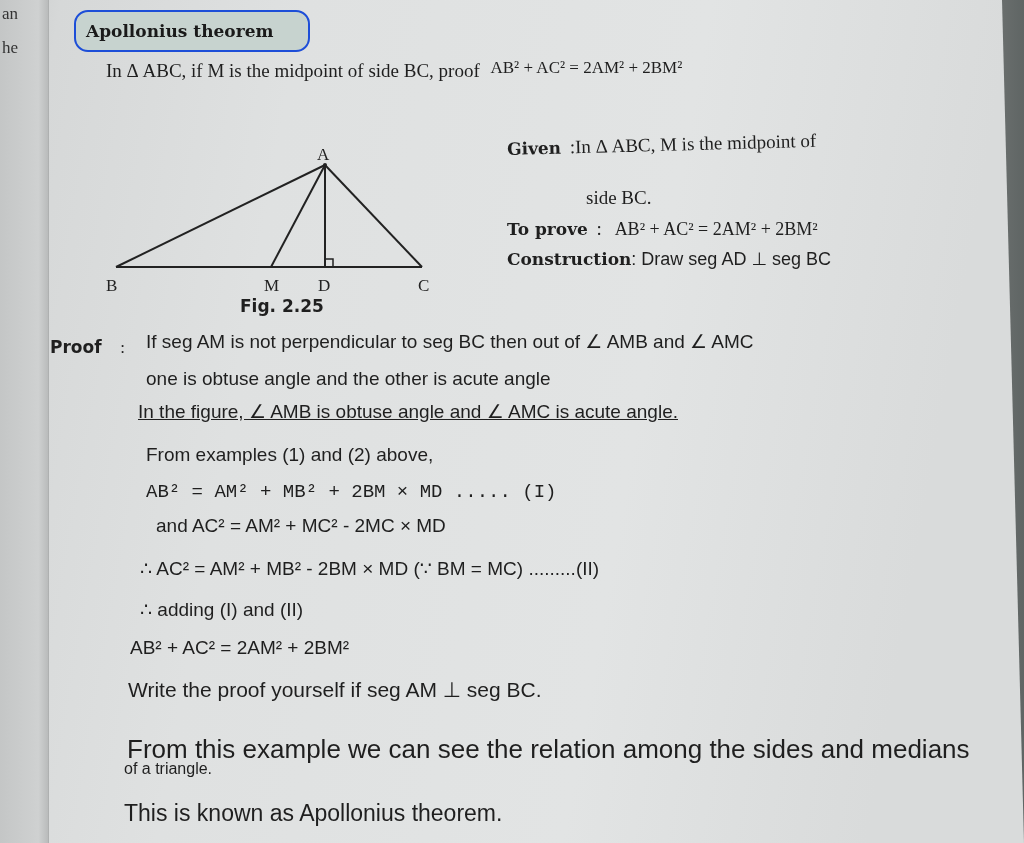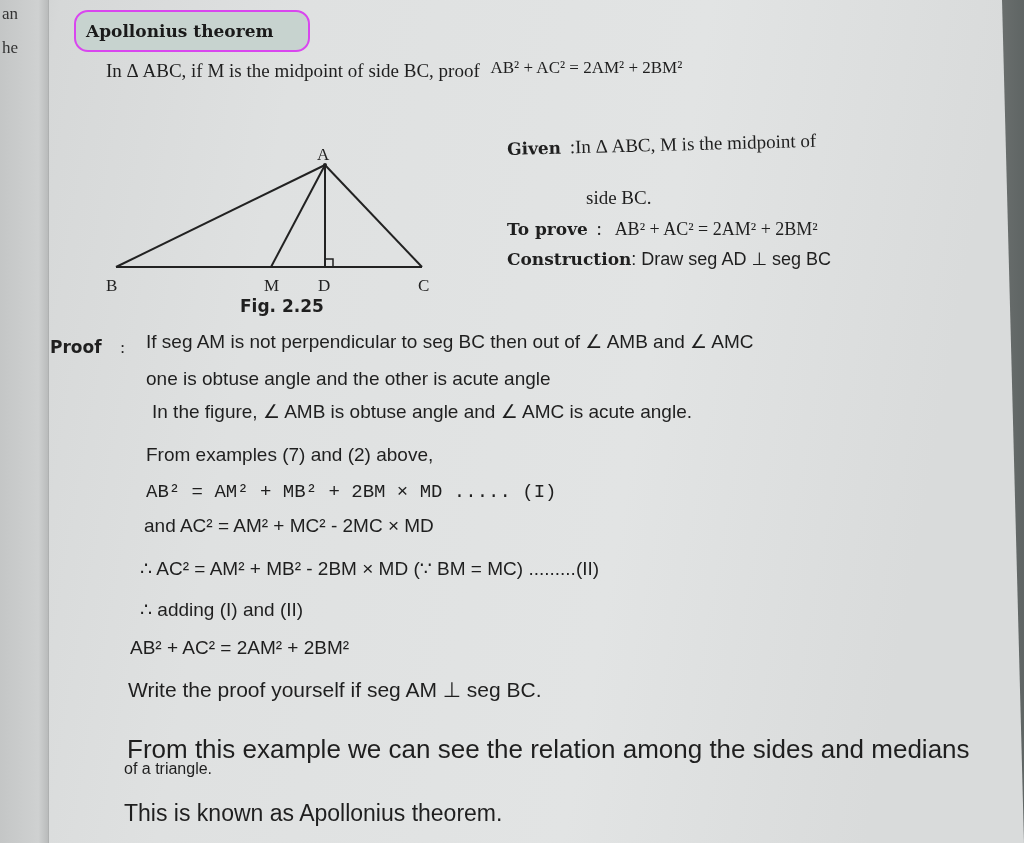--- a/index.html
+++ b/index.html
@@ -15,21 +15,21 @@
       border-right: 1px solid #aeb0b0;
     }
     .prev-page span { position: absolute; left: 2px; font-size: 17px; color: #333; }
     .right-edge {
       position: absolute; right: 0; top: 0; width: 40px; height: 843px;
       background: linear-gradient(90deg, #9c5a4c 0, #7a6a66 4px, #6d7170 10px, #5f6564 100%);
       clip-path: polygon(18px 0, 40px 0, 40px 843px, 40px 843px);
     }
     .title-box {
       position: absolute; left: 74px; top: 10px; width: 236px; height: 42px;
-      background: #c7d3cf; border: 2px solid #d946ef; border-radius: 14px;
+      background: #c7d3cf; border: 2px solid #1d4ed8; border-radius: 14px;
       box-sizing: border-box;
     }
     .title-box span {
       position: absolute; left: 10px; top: 9px;
       font-family: "DejaVu Serif", serif; font-weight: bold; font-size: 17px; color: #1a1a1a;
     }
     .t { position: absolute; white-space: nowrap; font-size: 19px; }
     .cond { font-family: "Liberation Sans", sans-serif; font-size: 19px; transform-origin: left center; }
     .bold { font-weight: bold; }
     .fig svg { position: absolute; left: 100px; top: 140px; }
@@ -91,24 +91,24 @@
   <span class="bold" style="font-family:'DejaVu Serif',serif; font-size:17px;">Construction</span><span style="font-family:'Liberation Sans',sans-serif; font-size:18px;text-align:center;">: Draw seg AD ⊥ seg BC</span>
 </div>
 
 <div class="t" style="left:50px; top:336px;">
   <span class="bold" style="font-family:'DejaVu Sans',sans-serif; font-size:17px;">Proof</span>
   <span style="margin-left:14px; font-size:17px;">:</span>
 </div>
 
 <div class="t cond" style="left:146px; top:330px;">If seg AM is not perpendicular to seg BC then out of ∠ AMB and ∠ AMC</div>
 <div class="t cond" style="left:146px; top:368px;">one is obtuse angle and the other is acute angle</div>
-<div class="t cond" style="left:152px; top:400px;">In the figure, ∠ AMB is obtuse angle and ∠ AMC is acute angle.</div>
-<div class="t cond" style="left:146px; top:444px;">From examples (7) and (2) above,</div>
+<div class="t cond" style="left:138px; top:400px;text-decoration:underline;">In the figure, ∠ AMB is obtuse angle and ∠ AMC is acute angle.</div>
+<div class="t cond" style="left:146px; top:444px;">From examples (1) and (2) above,</div>
 <div class="t cond" style="left:146px; top:481px;font-family:Liberation Mono, monospace;">AB² = AM² + MB² + 2BM × MD ..... (I)</div>
-<div class="t cond" style="left:144px; top:515px;">and AC² = AM² + MC² - 2MC × MD</div>
+<div class="t cond" style="left:156px; top:515px;">and AC² = AM² + MC² - 2MC × MD</div>
 <div class="t cond" style="left:140px; top:557px;">∴ AC² = AM² + MB² - 2BM × MD (∵ BM = MC) .........(II)</div>
 <div class="t cond" style="left:140px; top:598px;">∴ adding (I) and (II)</div>
 <div class="t cond" style="left:130px; top:637px;">AB² + AC² = 2AM² + 2BM²</div>
 <div class="t cond" style="left:128px; top:678px; font-size:21px;">Write the proof yourself if seg AM ⊥ seg BC.</div>
 
 <div class="t cond" style="left:127px; top:718px; font-size:26px;margin-top:16px;">From this example we can see the relation among the sides and medians</div>
 <div class="t cond" style="left:124px; top:760px; font-size:16px;">of a triangle.</div>
 <div class="t cond" style="left:124px; top:800px; font-size:23px;">This is known as Apollonius theorem.</div>
 
 </body></html>

